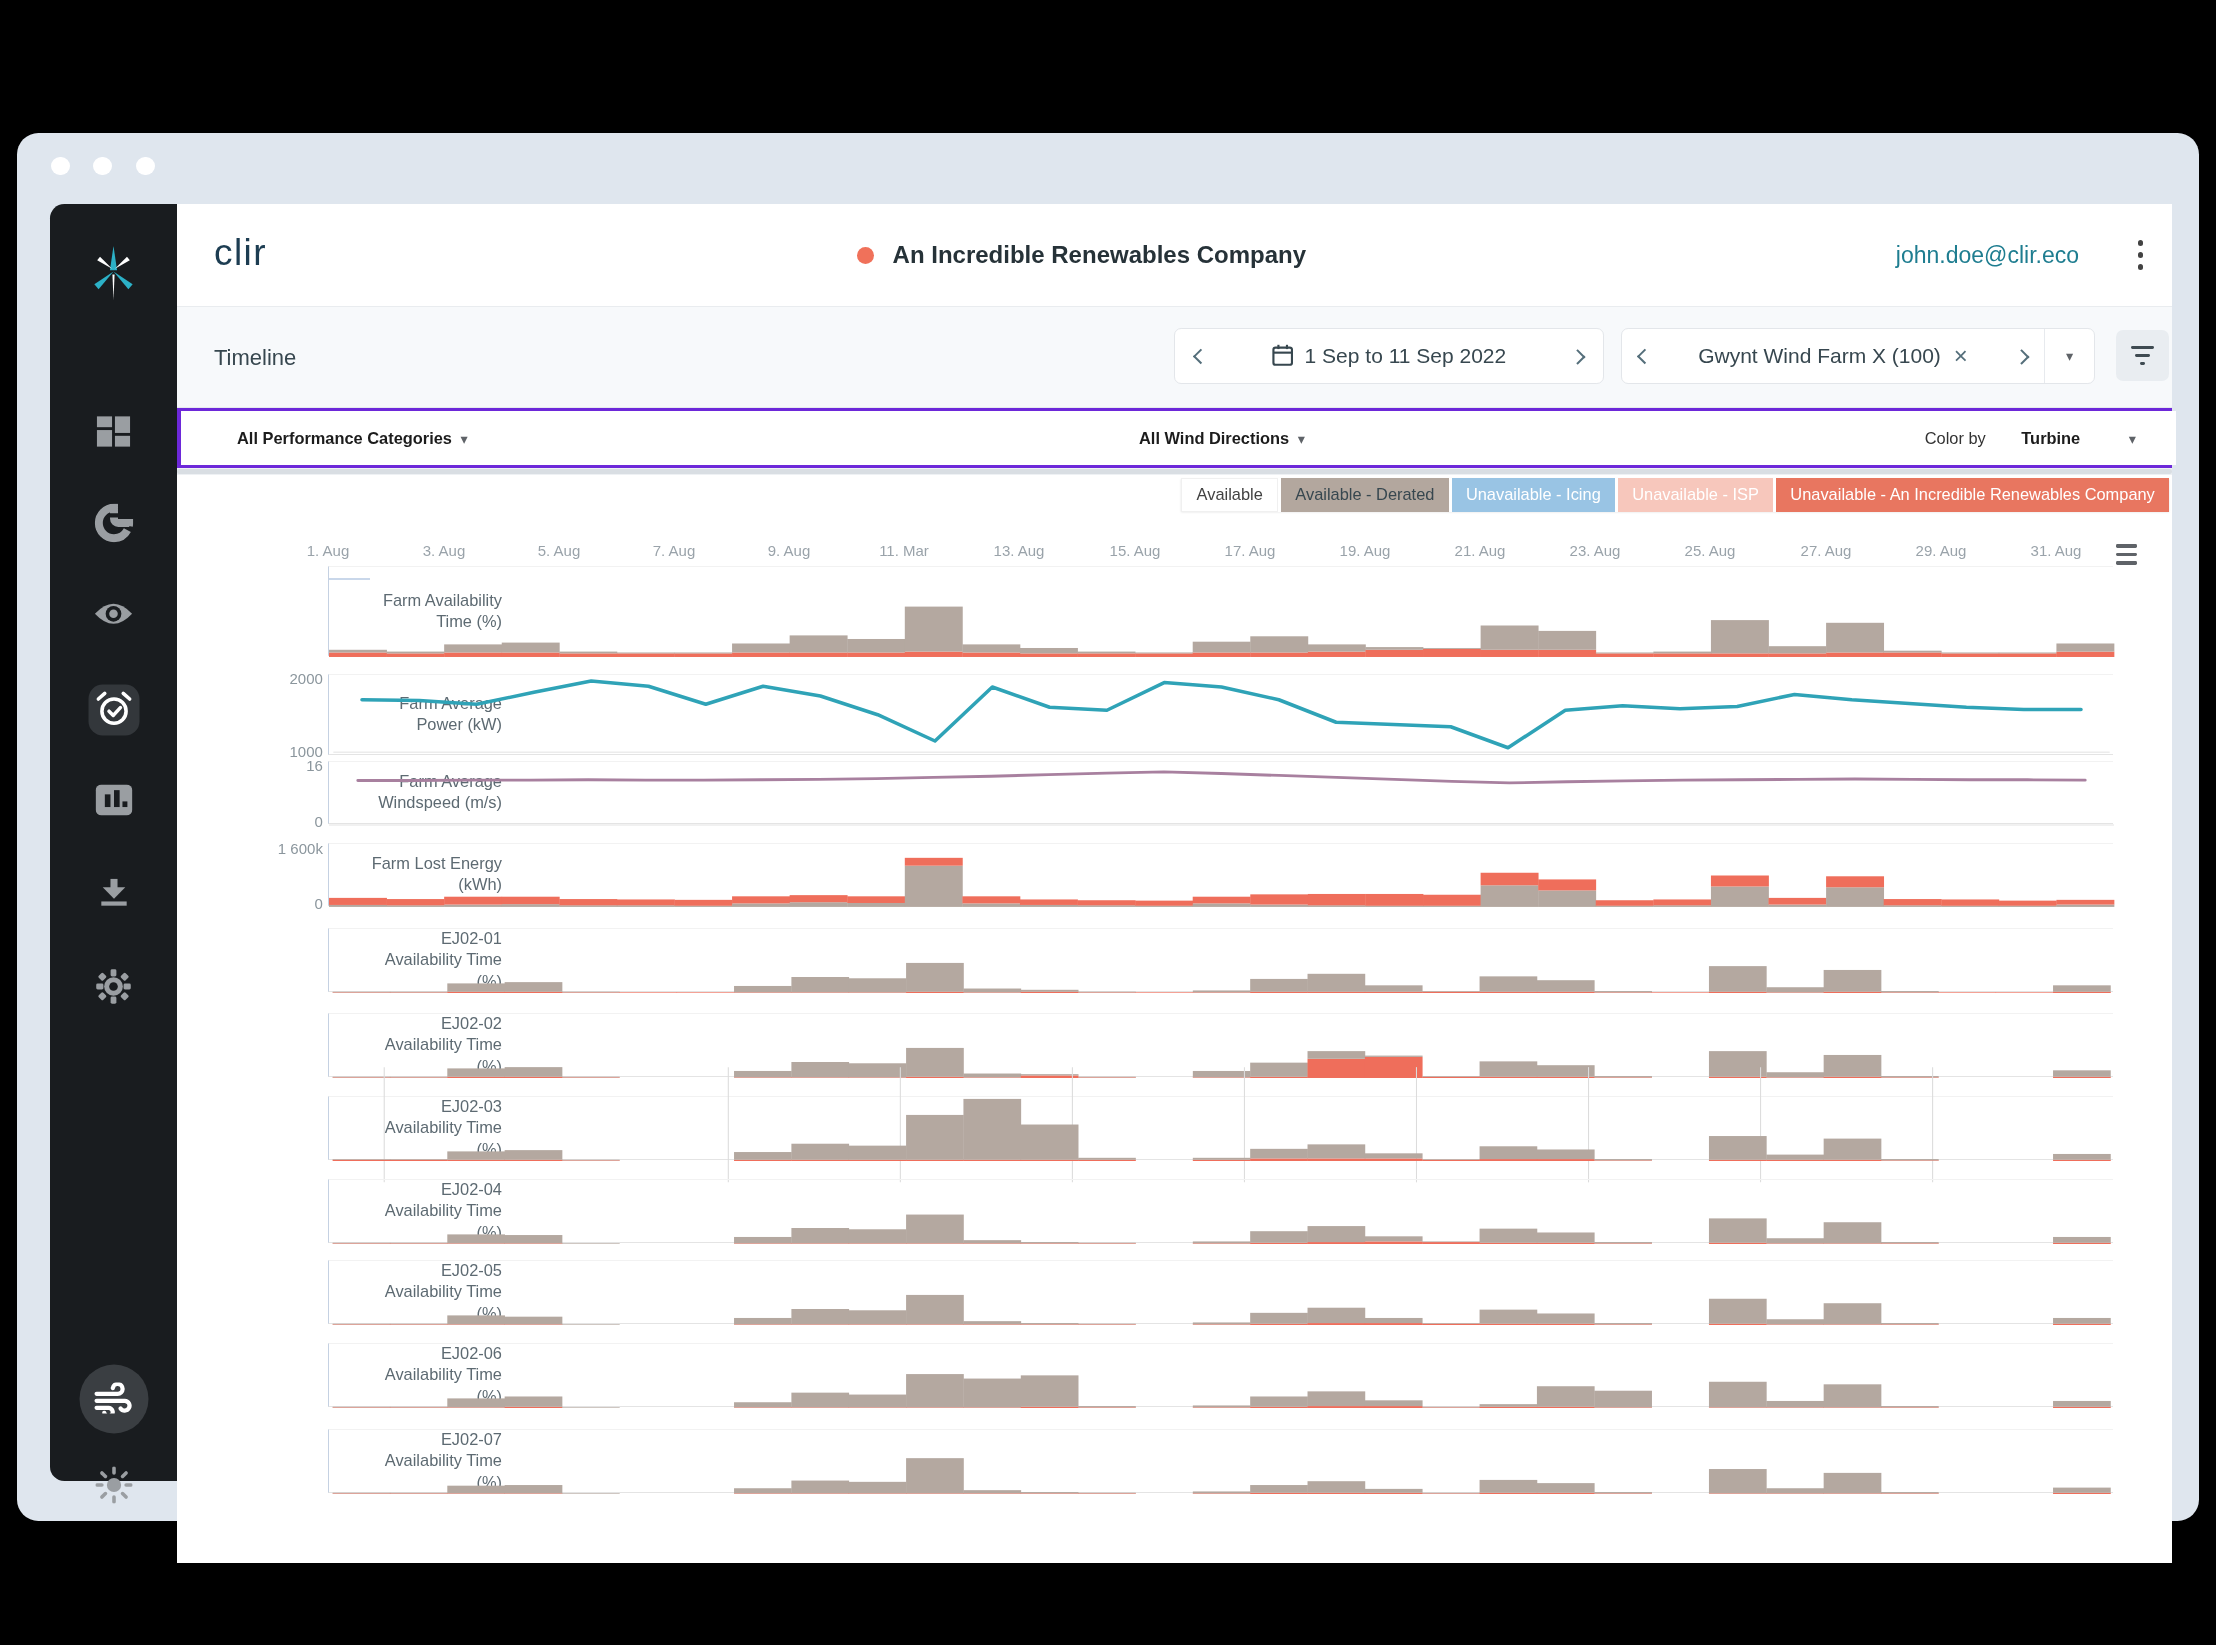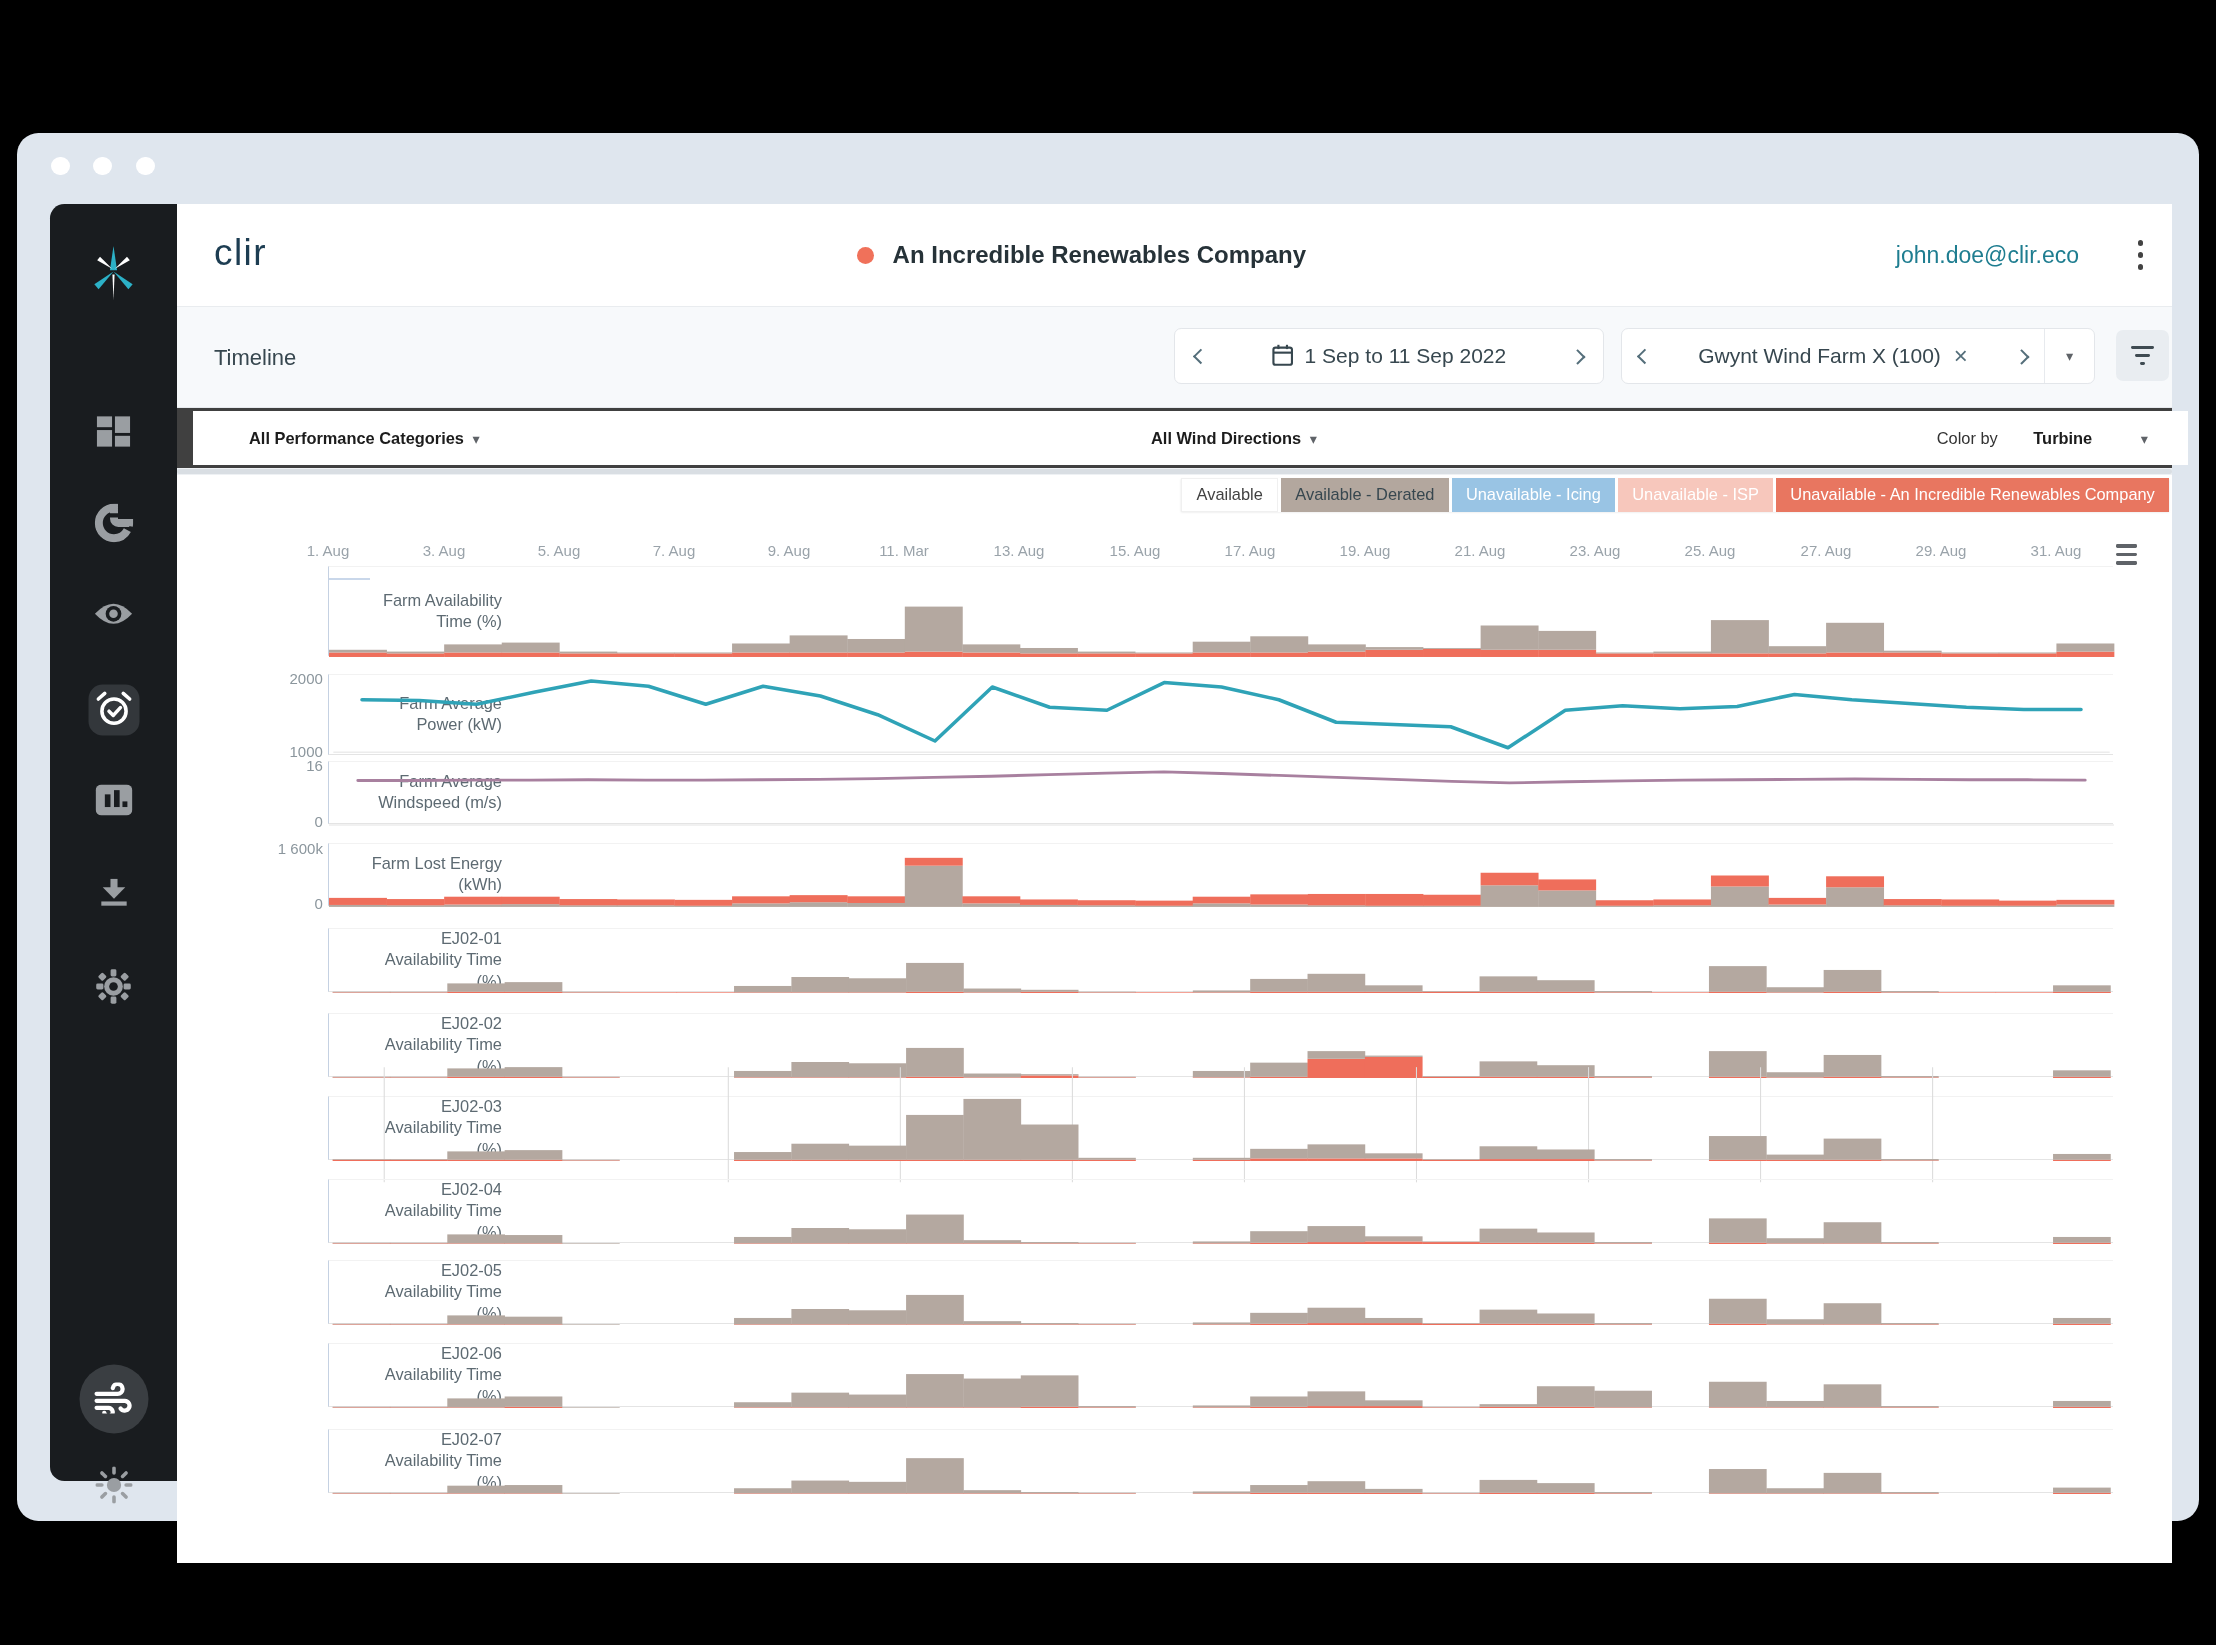--- a/index.html
+++ b/index.html
@@ -4,42 +4,42 @@
 <style>
   html,body{margin:0;padding:0;background:#000;}
   *{box-sizing:border-box;font-family:"Liberation Sans",sans-serif;}
   .stage{position:relative;width:2216px;height:1646px;background:#000;overflow:hidden;}
   .window{position:absolute;left:17px;top:133px;width:2182px;height:1388px;background:#dfe6ee;border-radius:21.4px;}
   .tl-dot{position:absolute;width:18.6px;height:18.6px;border-radius:50%;background:#fff;top:23.6px;}
   .sidebar{position:absolute;left:33px;top:71px;width:127px;height:1277px;background:#191c1f;border-radius:14.3px 0 0 14.3px;}
   .side-ic{position:absolute;left:50%;transform:translate(-50%,-50%);width:51px;height:51px;display:flex;align-items:center;justify-content:center;}
   .side-pill{background:#33373b;border-radius:14.3px;}
   .side-circle{background:#3a3e42;border-radius:50%;width:69px;height:69px;}
-  .content{position:absolute;left:160px;top:71px;width:1995px;height:1275px;background:#404040;}
+  .content{position:absolute;left:160px;top:71px;width:1995px;height:1275px;background:#6d28d9;}
   .header{position:absolute;left:0;top:0;width:1995px;height:103px;background:#fff;border-bottom:0.7px solid #e9ecef;}
   .logo-text{position:absolute;left:37px;top:51px;transform:translateY(-54%);font-size:37px;letter-spacing:1.4px;color:#1d3d52;font-weight:500;}
   .company-wrap{position:absolute;left:680px;top:51px;transform:translateY(-50%);display:flex;align-items:center;gap:18.6px;}
   .status-dot{width:17px;height:17px;border-radius:50%;background:#f0715a;}
   .company-name{font-size:24px;font-weight:700;color:#263238;}
   .email{position:absolute;right:93px;top:51px;transform:translateY(-50%);font-size:23px;color:#1e7d90;}
   .kebab{position:absolute;right:28.6px;top:51px;transform:translateY(-50%);display:flex;flex-direction:column;gap:6.4px;}
   .kebab i{width:5.7px;height:5.7px;border-radius:50%;background:#424242;}
   .toolbar{position:absolute;left:0;top:103px;width:1995px;height:101px;background:#f7f9fb;border-bottom:0.7px solid #e7eaee;}
   .tb-title{position:absolute;left:37px;top:51px;transform:translateY(-50%);font-size:22px;color:#37474f;}
   .pickbox{position:absolute;top:21.4px;height:56px;background:#fff;border:0.7px solid #e3e6ea;border-radius:7.1px;display:flex;align-items:center;}
   .chev{width:11.4px;height:11.4px;border-left:2.1px solid #546e7a;border-bottom:2.1px solid #546e7a;display:inline-block;}
   .chev.left{transform:rotate(45deg);}
   .chev.right{transform:rotate(225deg);}
   .pick-text{font-size:21px;color:#37474f;font-weight:500;white-space:nowrap;}
   .close-x{font-size:24px;color:#546e7a;line-height:1;}
   .caret{font-size:14.3px;color:#5f6368;}
   .caret-seg{height:100%;border-left:0.7px solid #e7eaee;display:flex;align-items:center;justify-content:center;width:50px;}
   .filter-btn{position:absolute;left:1939px;top:23px;width:53px;height:51px;background:#e9edf1;border-radius:7.1px;display:flex;align-items:center;justify-content:center;flex-direction:column;gap:4.3px;}
   .filter-btn i{display:block;height:3.6px;border-radius:1.4px;background:#3f4b52;}
-  .filter-panel{position:absolute;left:16px;top:207px;width:1995px;height:54px;background:#fff;}
+  .filter-panel{position:absolute;left:4px;top:207px;width:1995px;height:54px;background:#fff;}
   .dd{position:absolute;top:27px;transform:translateY(-50%);display:flex;align-items:center;gap:8.6px;}
   .dd-label{font-size:16.4px;font-weight:700;color:#1c1c1c;white-space:nowrap;}
   .dd-plain{font-size:16.4px;color:#333;}
   .hscroll{position:absolute;left:0;top:264px;width:1995px;height:7.1px;background:#eef1f4;}
   .hscroll i{position:absolute;left:0;top:1.4px;height:4.3px;width:1995px;background:#d9dee3;border-radius:2.1px;}
   .chart-panel{position:absolute;left:0;top:271px;width:1995px;height:1088px;background:#fff;overflow:hidden;}
   .legend-row{position:absolute;top:2.9px;right:2.9px;display:flex;gap:2.9px;box-shadow:0 0.7px 2.1px rgba(0,0,0,.12);}
   .legend-btn{height:34px;display:flex;align-items:center;padding:0 14.3px;font-size:16.4px;white-space:nowrap;}
   .axis-label{position:absolute;transform:translateX(-50%);font-size:15px;color:#9aa3aa;top:67px;white-space:nowrap;}
   .burger{position:absolute;left:1939px;top:69px;display:flex;flex-direction:column;gap:5px;}

